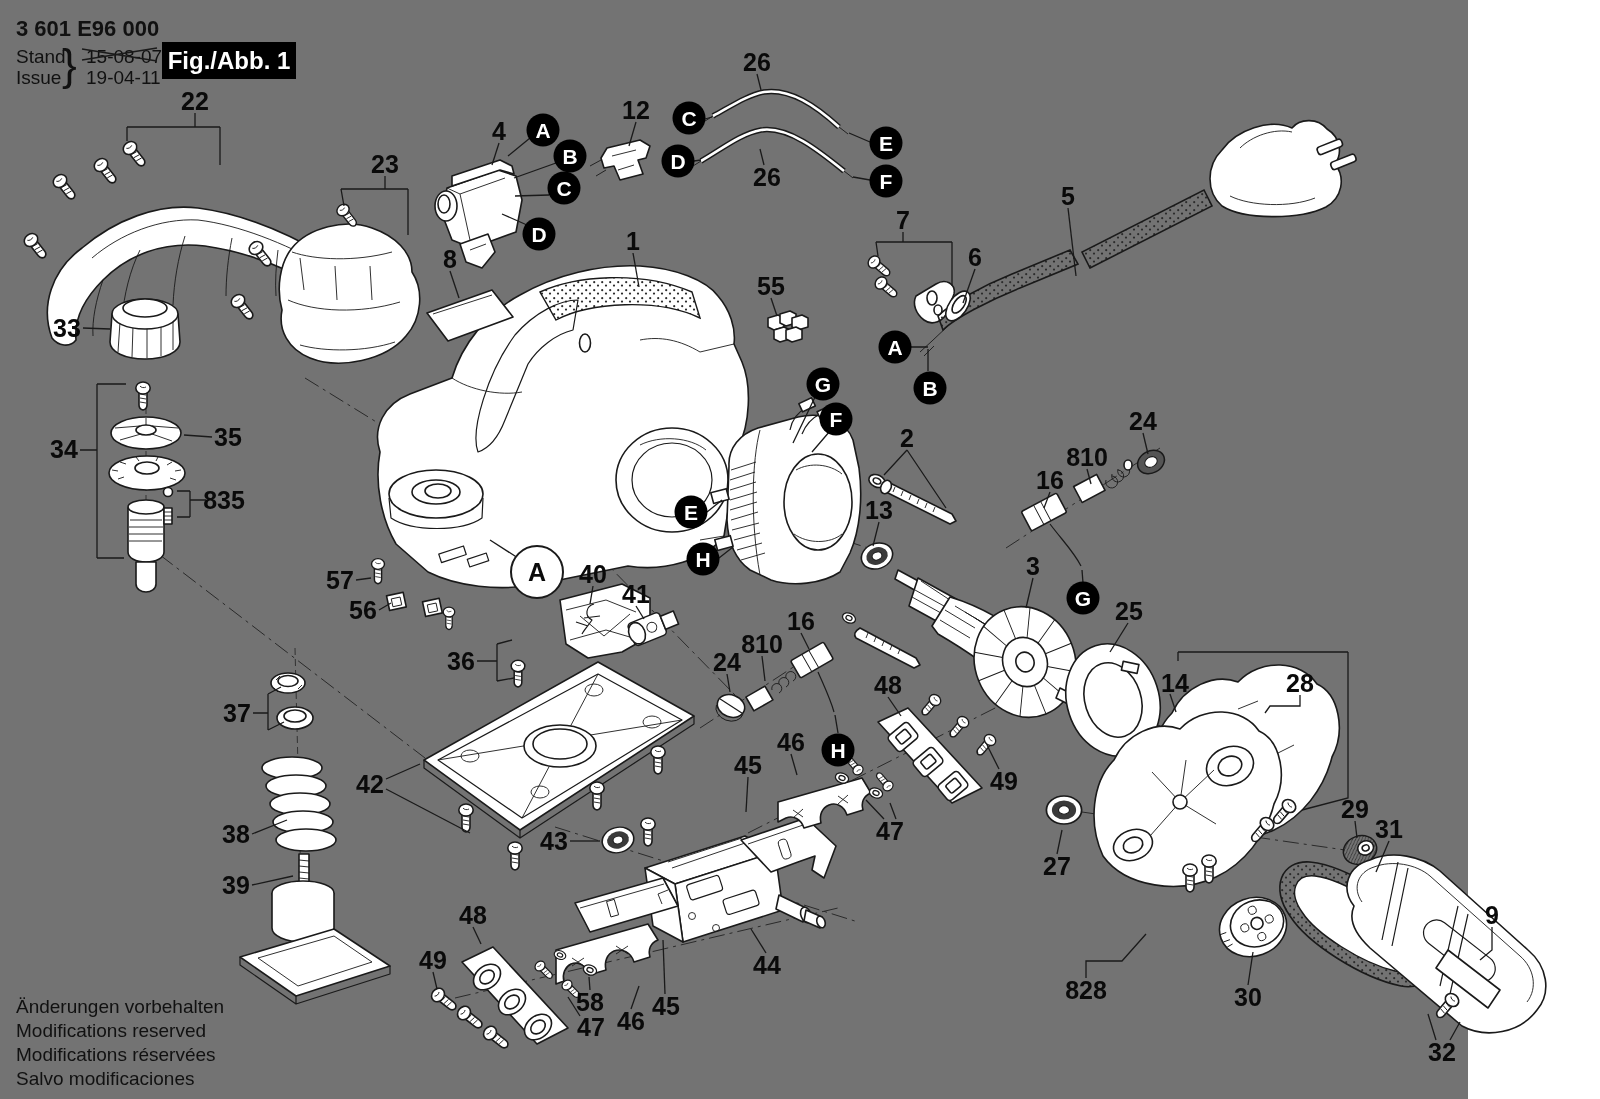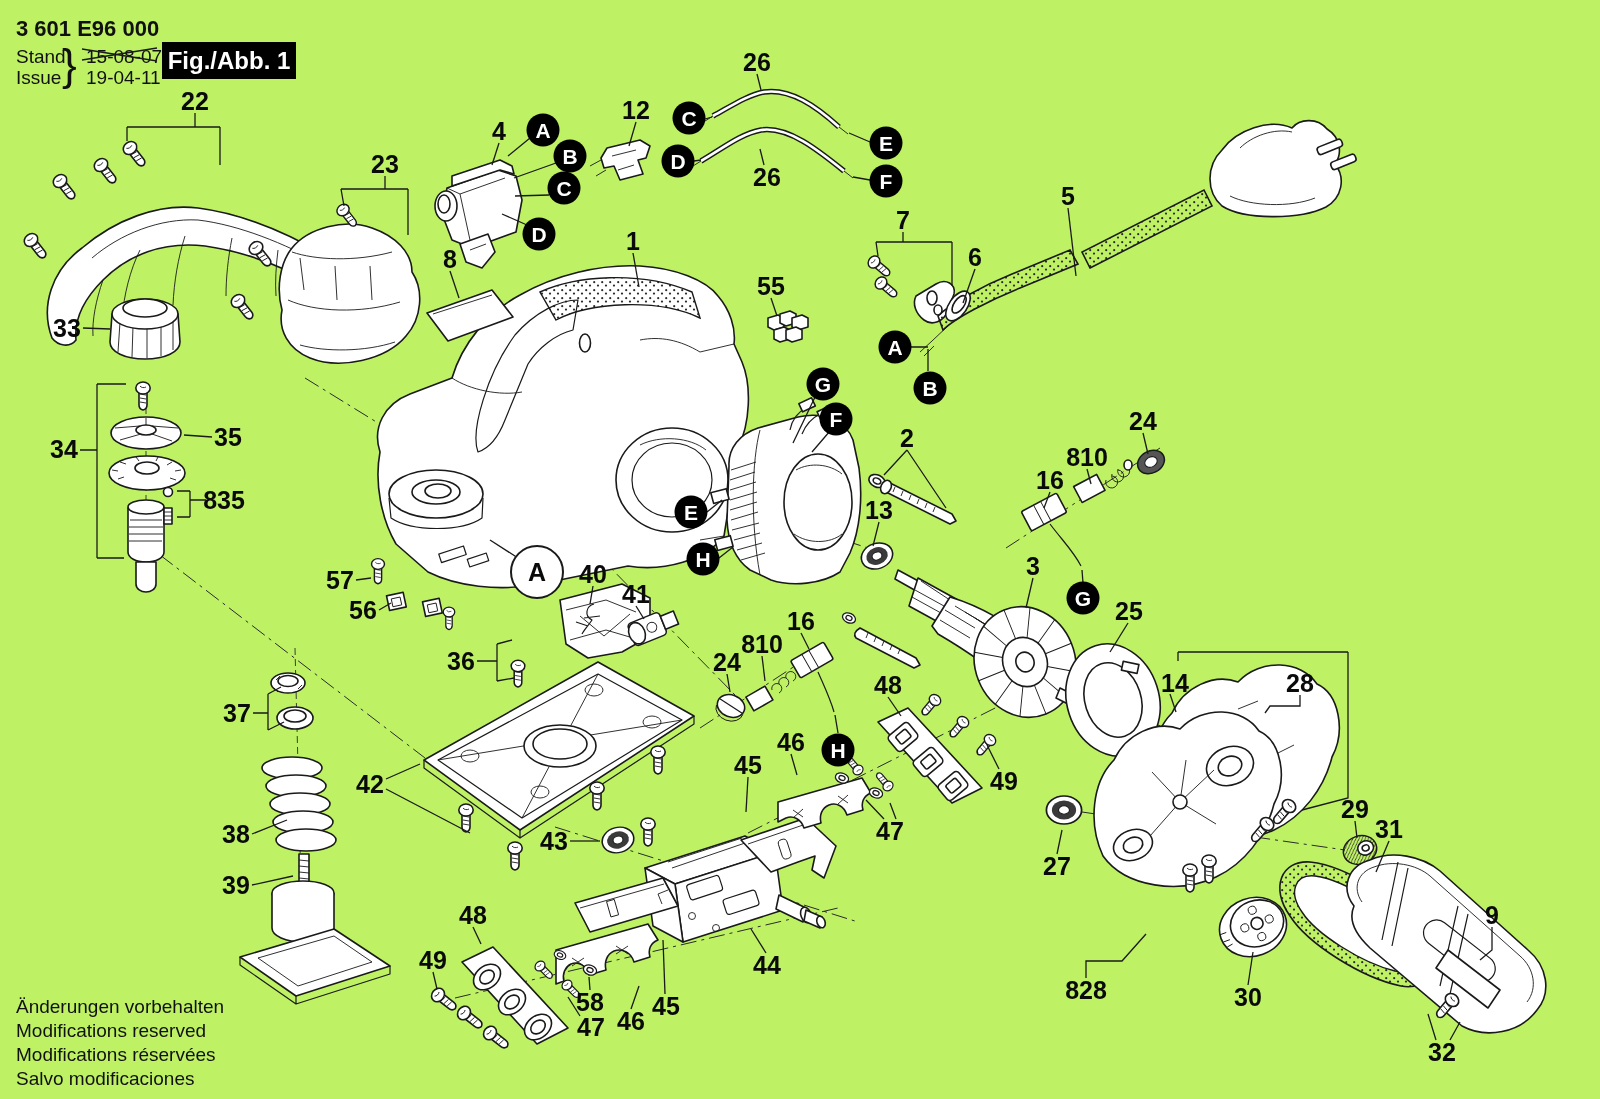--- a/index.html
+++ b/index.html
@@ -1,16 +1,16 @@
 <!DOCTYPE html>
 <html><head>
 <meta charset="utf-8">
 <style>
   html,body{margin:0;padding:0;background:#fff;}
-  #stage{width:1600px;height:1099px;position:relative;background:#bef264;}
+  #stage{width:1468px;height:1099px;position:relative;background:#737373;}
   svg{display:block;}
   text{font-family:"Liberation Sans",sans-serif;}
   .ol{fill:#fff;stroke:#1a1a1a;stroke-width:1.6;stroke-linejoin:round;}
   .ln{fill:none;stroke:#1a1a1a;stroke-width:1.2;stroke-linejoin:round;}
   .thin{fill:none;stroke:#1a1a1a;stroke-width:0.9;}
   .lead{fill:none;stroke:#1a1a1a;stroke-width:1.3;}
   .axis{fill:none;stroke:#2a2a2a;stroke-width:1;stroke-dasharray:16 5 3 5;}
   .dash{fill:none;stroke:#2a2a2a;stroke-width:0.9;stroke-dasharray:7 4;}
   .plabel{font-size:25px;font-weight:700;fill:#0a0a0a;text-anchor:middle;}
   .co-t{font-size:21px;font-weight:700;fill:#fff;text-anchor:middle;}

